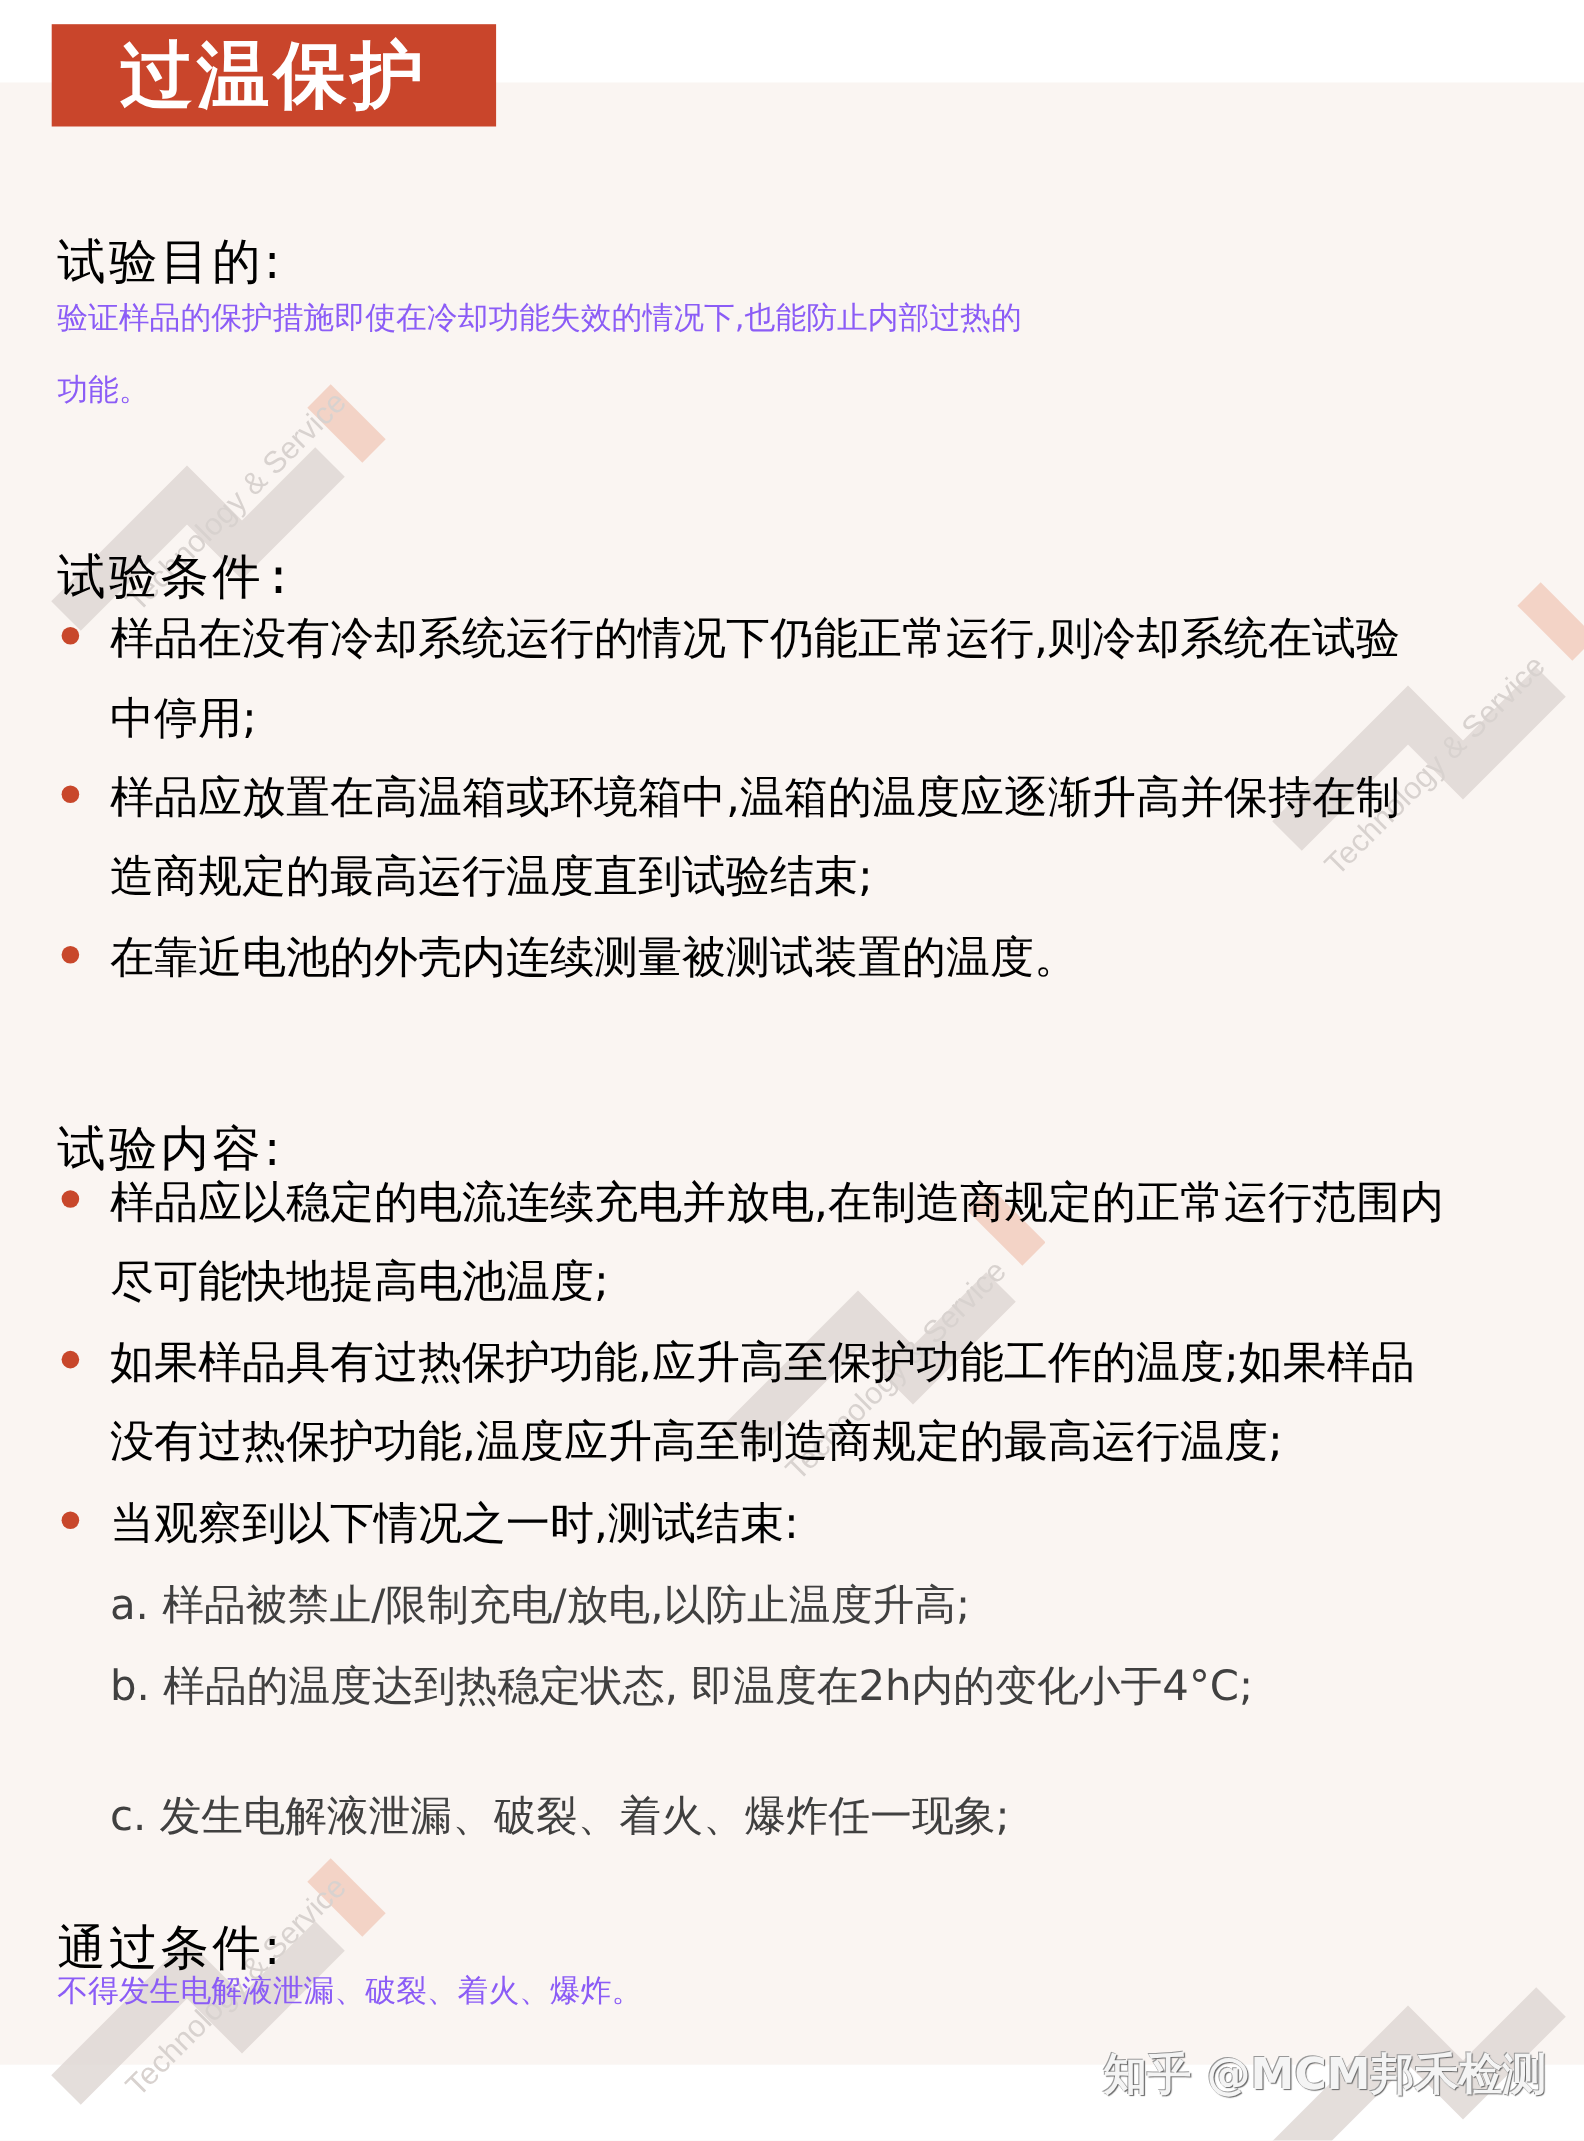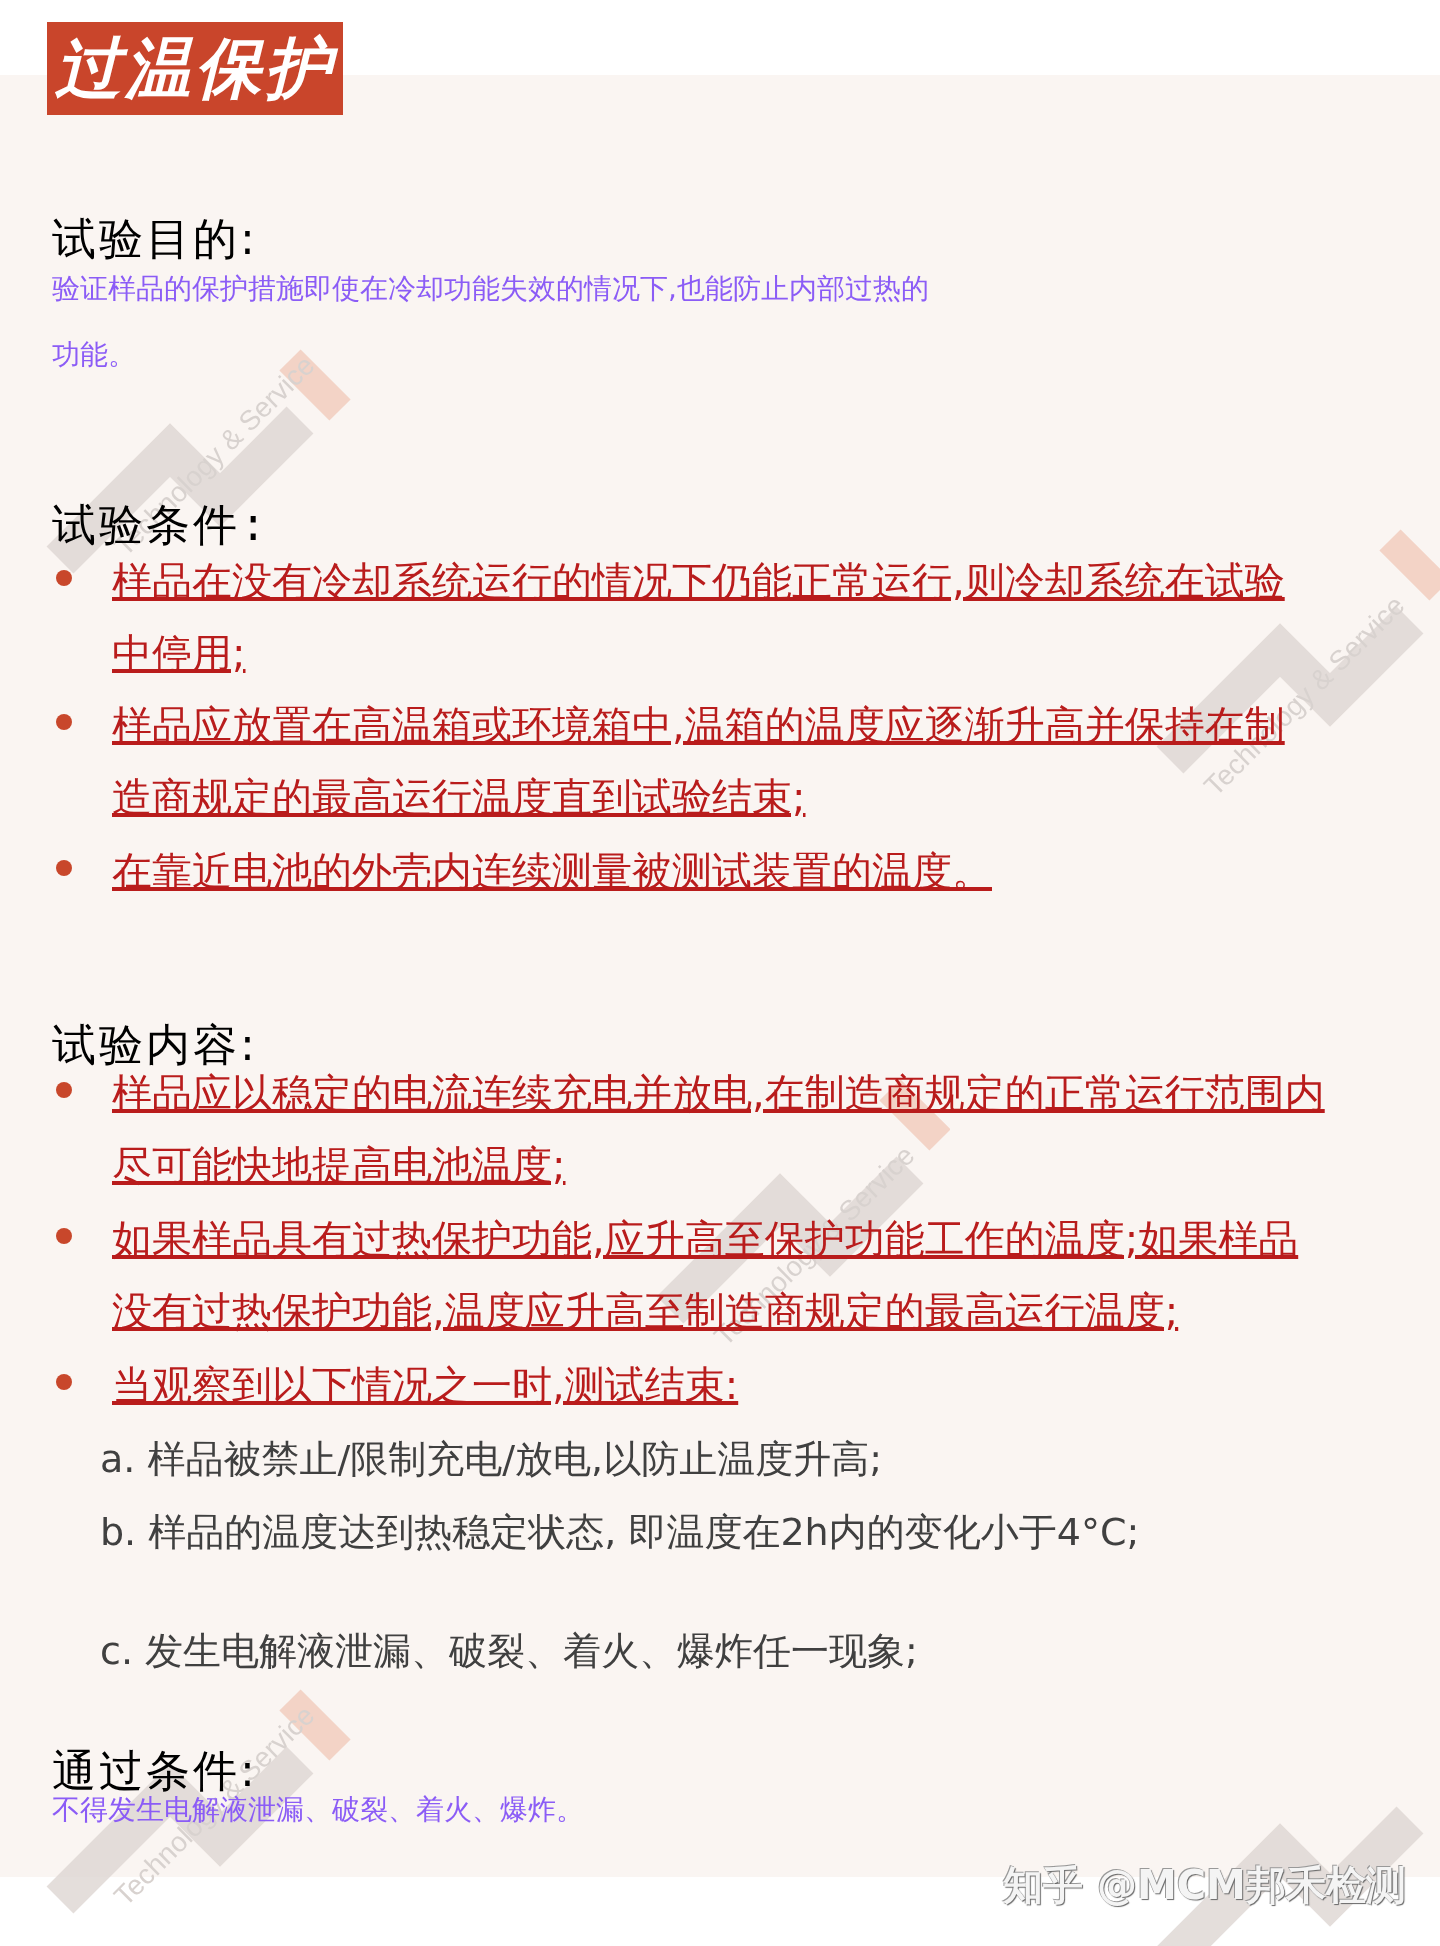--- a/index.html
+++ b/index.html
@@ -1,28 +1,28 @@
 <!DOCTYPE html>
 <html><head>
 <meta charset="utf-8">
 <style>
   html, body { margin:0; padding:0; }
   body { width:1440px; height:1946px; position:relative; overflow:hidden; background:#ffffff;
          font-family:"DejaVu Sans","Liberation Sans",sans-serif; }
   .panel { position:absolute; left:0; top:75px; width:1440px; height:1802px; background:#faf5f2; }
-  .title-box { position:absolute; left:47px; top:22px; width:296px; height:93px; background:#c9452b;
-               display:flex; align-items:center; justify-content:center;font-style:italic; }
+  .title-box { position:absolute; left:47px; top:22px; width:404px; height:93px; background:#c9452b;
+               display:flex; align-items:center; justify-content:center; }
   .title-box span { color:#ffffff; font-size:66px; font-weight:bold; letter-spacing:4px; }
   .watermark { position:absolute; pointer-events:none; }
   .wm-text { position:absolute; color:#d8d2cf; font-size:28px; transform:rotate(-45deg); white-space:nowrap; font-family:"Liberation Sans",sans-serif; }
   .heading { position:absolute; left:52px; color:#000000; font-size:44px; line-height:56px; letter-spacing:3px; white-space:nowrap;margin-top:40px; }
   .para { position:absolute; left:52px; color:#8b5cf6; font-size:28px; line-height:66px; width:1350px; }
   .bullet { position:absolute; left:52px; width:1360px; }
   .bullet .dot { position:absolute; left:4px; top:25px; width:16px; height:16px; border-radius:50%; background:#c8472b; }
-  .bullet .txt { position:absolute; left:60px; width:1310px; color:#b91c1c; font-size:40px; line-height:72px; top:0;text-decoration:underline; }
+  .bullet .txt { position:absolute; left:48px; width:1310px; color:#000000; font-size:40px; line-height:72px; top:0; }
   .sub { position:absolute; left:100px; color:#404040; font-size:38px; line-height:56px; white-space:nowrap; }
   .zhihu { position:absolute; left:1003px; top:1858px; color:#f4f4f4; font-size:40px; white-space:nowrap;
            text-shadow:1px 1px 1px #666, -1px -1px 0 #999;font-weight:bold; }
 </style>
 </head>
 <body>
 
 <div class="panel"></div>
 
 <svg class="watermark" style="left:40px;top:300px;" width="320" height="300" viewBox="0 0 320 300">

